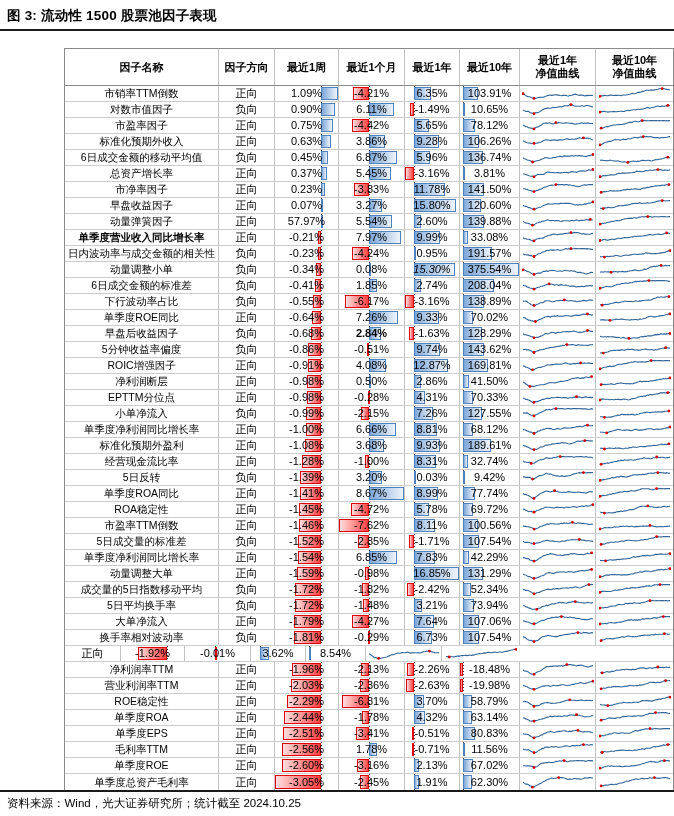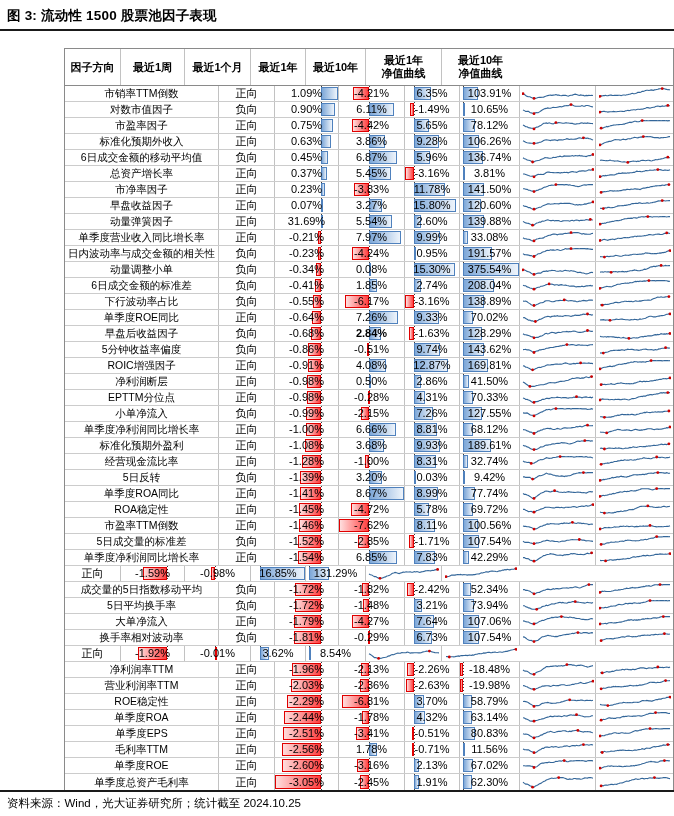--- a/index.html
+++ b/index.html
@@ -28,20 +28,21 @@
 </style>
 </head>
 <body>
 
 <div class="page">
   <div class="figure-title">图 3: 流动性 1500 股票池因子表现</div>
   <div class="title-rule"></div>
 
   <div class="ftable">
     <div class="thead" id="thead">
+        <div class="hcell" style="width: 154px;">因子名称</div>
         <div class="hcell" style="width: 56px;">因子方向</div>
         <div class="hcell" style="width: 64px;">最近1周</div>
         <div class="hcell" style="width: 66px;">最近1个月</div>
         <div class="hcell" style="width: 55px;">最近1年</div>
         <div class="hcell" style="width: 60px;">最近10年</div>
         <div class="hcell" style="width: 76px;">最近1年
 净值曲线</div>
         <div class="hcell" style="width: 77px;">最近10年
 净值曲线</div>
       </div>
@@ -385,21 +386,21 @@
         <div class="trow">
           <div class="cell name" style="width: 154px;">
             <span class="txt">动量弹簧因子</span>
           </div>
           <div class="cell" style="width: 56px;">
             <span class="txt">正向</span>
           </div>
           <div class="cell" style="width: 64px;">
             <div class="zaxis" style="left: 73.67%;"></div>
             <div class="dbar" style="left: 73.67%; width: 1.45%; background: linear-gradient(to right, rgb(125, 167, 216), rgb(238, 244, 251)); border: 1px solid rgb(79, 129, 189); min-width: 1px;"></div>
-            <span class="txt">31.69%</span>
+            <span class="txt">57.97%</span>
           </div>
           <div class="cell" style="width: 66px;">
             <div class="zaxis" style="left: 46.78%;"></div>
             <div class="dbar" style="left: 46.78%; width: 34.01%; background: linear-gradient(to right, rgb(125, 167, 216), rgb(238, 244, 251)); border: 1px solid rgb(79, 129, 189); min-width: 1px;"></div>
             <span class="txt">5.54%</span>
           </div>
           <div class="cell" style="width: 55px;">
             <div class="zaxis" style="left: 15.79%;"></div>
             <div class="dbar" style="left: 15.79%; width: 12.99%; background: linear-gradient(to right, rgb(125, 167, 216), rgb(238, 244, 251)); border: 1px solid rgb(79, 129, 189); min-width: 1px;"></div>
             <span class="txt">2.60%</span>
@@ -418,21 +419,21 @@
           </div>
           <div class="cell" style="width: 77px;">
             <svg width="72" height="13" class="spark">
               <path d="M1.0,9.2L2.1,8.7L3.2,8.3L4.3,8.5L5.4,8.0L6.6,8.2L7.7,7.6L8.8,7.2L9.9,7.2L11.0,6.9L12.1,6.7L13.2,6.4L14.3,6.5L15.4,6.1L16.6,5.7L17.7,5.6L18.8,5.6L19.9,5.8L21.0,5.3L22.1,5.1L23.2,4.5L24.3,4.3L25.4,3.9L26.6,3.8L27.7,3.8L28.8,3.4L29.9,3.3L31.0,3.4L32.1,3.1L33.2,3.4L34.3,2.8L35.4,2.7L36.6,2.9L37.7,3.1L38.8,2.8L39.9,2.1L41.0,2.2L42.1,1.7L43.2,1.8L44.3,1.9L45.4,2.0L46.6,1.6L47.7,1.6L48.8,1.6L49.9,1.6L51.0,1.6L52.1,1.8L53.2,2.2L54.3,1.7L55.4,1.7L56.6,1.7L57.7,1.7L58.8,1.7L59.9,2.0L61.0,1.6L62.1,1.8L63.2,1.6L64.3,1.6L65.4,1.6L66.6,1.8L67.7,2.0L68.8,1.8L69.9,1.6L71.0,1.6" fill="none" stroke="#336699" stroke-width="1.1"></path>
               <circle cx="1.0" cy="9.2" r="1.4" fill="#cc0000"></circle>
               <circle cx="48.8" cy="1.6" r="1.4" fill="#cc0000"></circle>
             </svg>
           </div>
         </div>
         <div class="trow">
-          <div class="cell name" style="width: 154px;">
+          <div class="cell name" style="width: 154px; font-weight: bold;">
             <span class="txt">单季度营业收入同比增长率</span>
           </div>
           <div class="cell" style="width: 56px;">
             <span class="txt">正向</span>
           </div>
           <div class="cell" style="width: 64px;">
             <div class="zaxis" style="left: 73.67%;"></div>
             <div class="dbar" style="left: 68.6%; width: 5.07%; background: linear-gradient(to left, rgb(255, 64, 64), rgb(255, 222, 222)); border: 1px solid rgb(224, 0, 0); min-width: 1px;"></div>
             <span class="txt">-0.21%</span>
           </div>
@@ -518,21 +519,21 @@
           <div class="cell" style="width: 64px;">
             <div class="zaxis" style="left: 73.67%;"></div>
             <div class="dbar" style="left: 65.46%; width: 8.21%; background: linear-gradient(to left, rgb(255, 64, 64), rgb(255, 222, 222)); border: 1px solid rgb(224, 0, 0); min-width: 1px;"></div>
             <span class="txt">-0.34%</span>
           </div>
           <div class="cell" style="width: 66px;">
             <div class="zaxis" style="left: 46.78%;"></div>
             <div class="dbar" style="left: 46.78%; width: 0.49%; background: linear-gradient(to right, rgb(125, 167, 216), rgb(238, 244, 251)); border: 1px solid rgb(79, 129, 189); min-width: 1px;"></div>
             <span class="txt">0.08%</span>
           </div>
-          <div class="cell" style="width: 55px;">
+          <div class="cell" style="width: 55px; font-style: italic;">
             <div class="zaxis" style="left: 15.79%;"></div>
             <div class="dbar" style="left: 15.79%; width: 76.46%; background: linear-gradient(to right, rgb(125, 167, 216), rgb(238, 244, 251)); border: 1px solid rgb(79, 129, 189); min-width: 1px;"></div>
             <span class="txt">15.30%</span>
           </div>
           <div class="cell" style="width: 60px;">
             <div class="zaxis" style="left: 5.05%;"></div>
             <div class="dbar" style="left: 5.05%; width: 94.95%; background: linear-gradient(to right, rgb(125, 167, 216), rgb(238, 244, 251)); border: 1px solid rgb(79, 129, 189); min-width: 1px;"></div>
             <span class="txt">375.54%</span>
           </div>
           <div class="cell" style="width: 76px;">
@@ -1300,20 +1301,23 @@
           </div>
           <div class="cell" style="width: 77px;">
             <svg width="72" height="13" class="spark">
               <path d="M1.0,9.4L2.1,9.6L3.2,9.5L4.3,9.5L5.4,9.7L6.6,9.9L7.7,9.7L8.8,9.2L9.9,9.1L11.0,8.7L12.1,8.8L13.2,9.1L14.3,9.1L15.4,8.9L16.6,8.9L17.7,8.6L18.8,8.3L19.9,8.6L21.0,8.4L22.1,8.3L23.2,8.1L24.3,7.9L25.4,8.0L26.6,7.9L27.7,7.7L28.8,7.3L29.9,7.6L31.0,7.2L32.1,6.7L33.2,6.3L34.3,5.8L35.4,5.9L36.6,6.2L37.7,5.8L38.8,5.6L39.9,5.6L41.0,5.2L42.1,5.3L43.2,4.8L44.3,4.4L45.4,4.6L46.6,4.9L47.7,4.4L48.8,4.4L49.9,4.7L51.0,4.8L52.1,4.5L53.2,4.3L54.3,4.2L55.4,3.7L56.6,3.3L57.7,3.4L58.8,3.4L59.9,3.2L61.0,2.9L62.1,3.1L63.2,3.0L64.3,3.3L65.4,3.3L66.6,3.1L67.7,3.3L68.8,3.0L69.9,3.0L71.0,2.6" fill="none" stroke="#336699" stroke-width="1.1"></path>
               <circle cx="6.6" cy="9.9" r="1.4" fill="#cc0000"></circle>
               <circle cx="71.0" cy="2.6" r="1.4" fill="#cc0000"></circle>
             </svg>
           </div>
         </div>
         <div class="trow">
+          <div class="cell name" style="width: 154px;">
+            <span class="txt">动量调整大单</span>
+          </div>
           <div class="cell" style="width: 56px;">
             <span class="txt">正向</span>
           </div>
           <div class="cell" style="width: 64px;">
             <div class="zaxis" style="left: 73.67%;"></div>
             <div class="dbar" style="left: 35.27%; width: 38.41%; background: linear-gradient(to left, rgb(255, 64, 64), rgb(255, 222, 222)); border: 1px solid rgb(224, 0, 0); min-width: 1px;"></div>
             <span class="txt">-1.59%</span>
           </div>
           <div class="cell" style="width: 66px;">
             <div class="zaxis" style="left: 46.78%;"></div>

